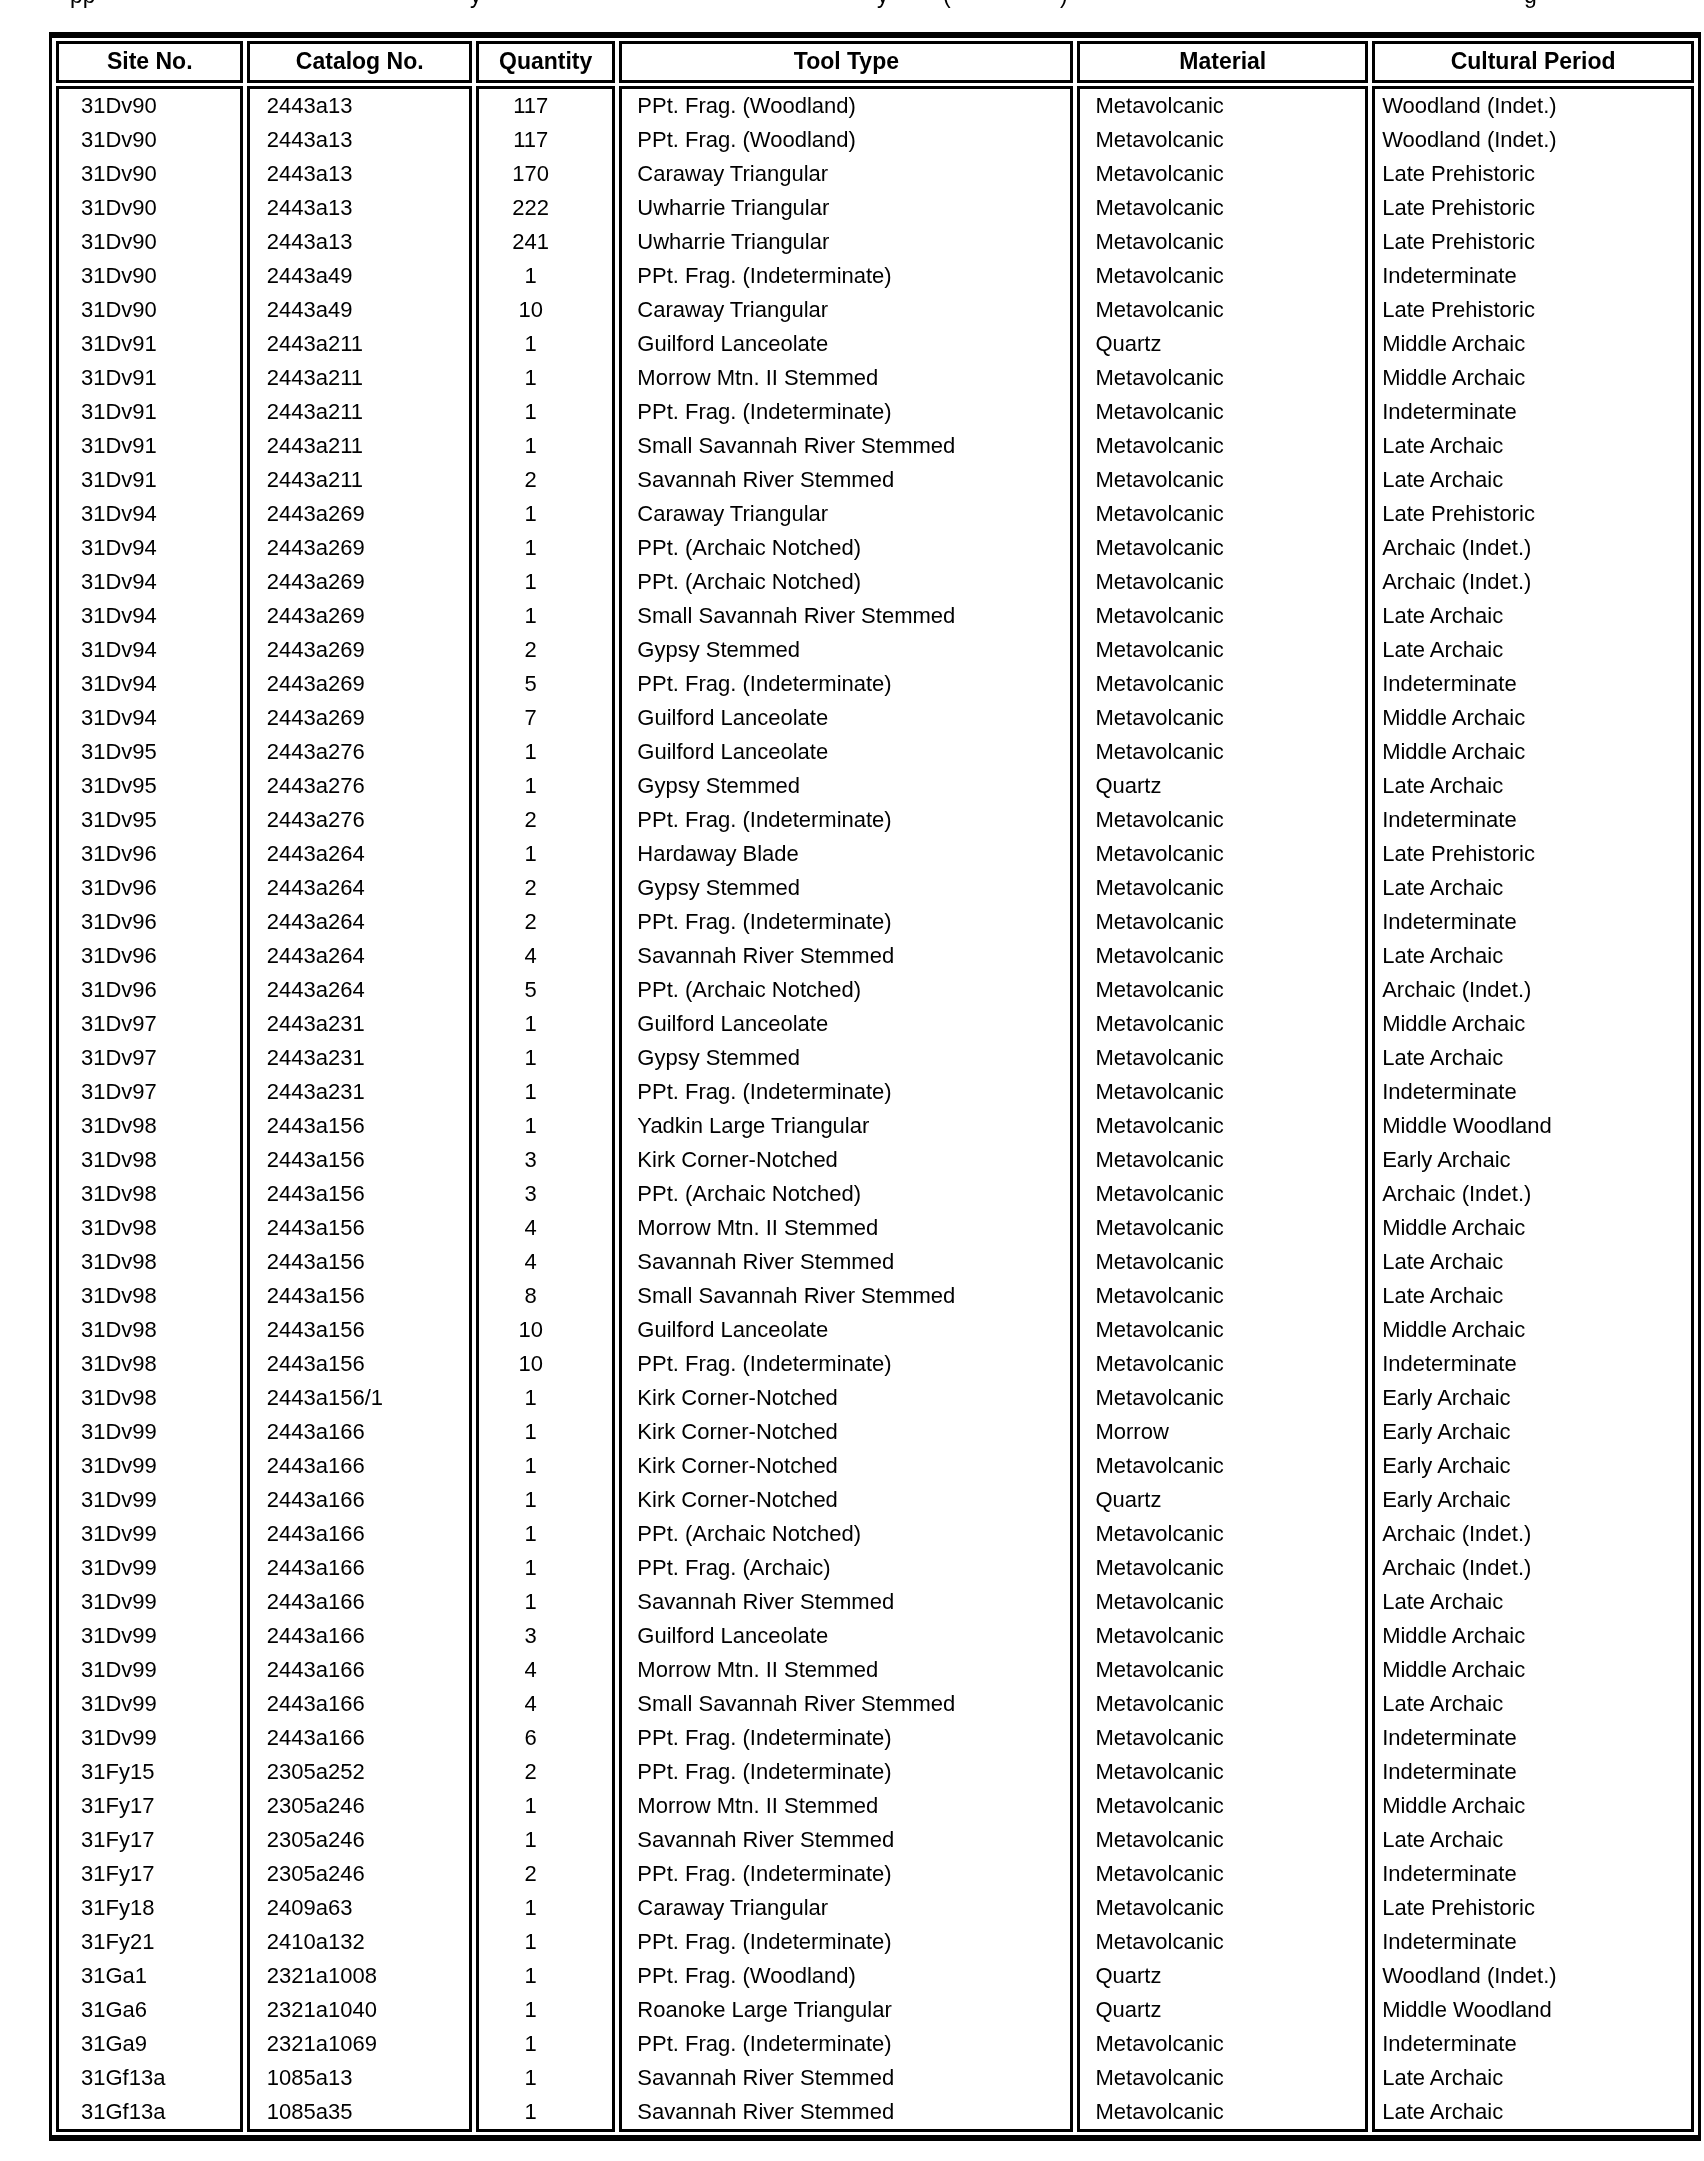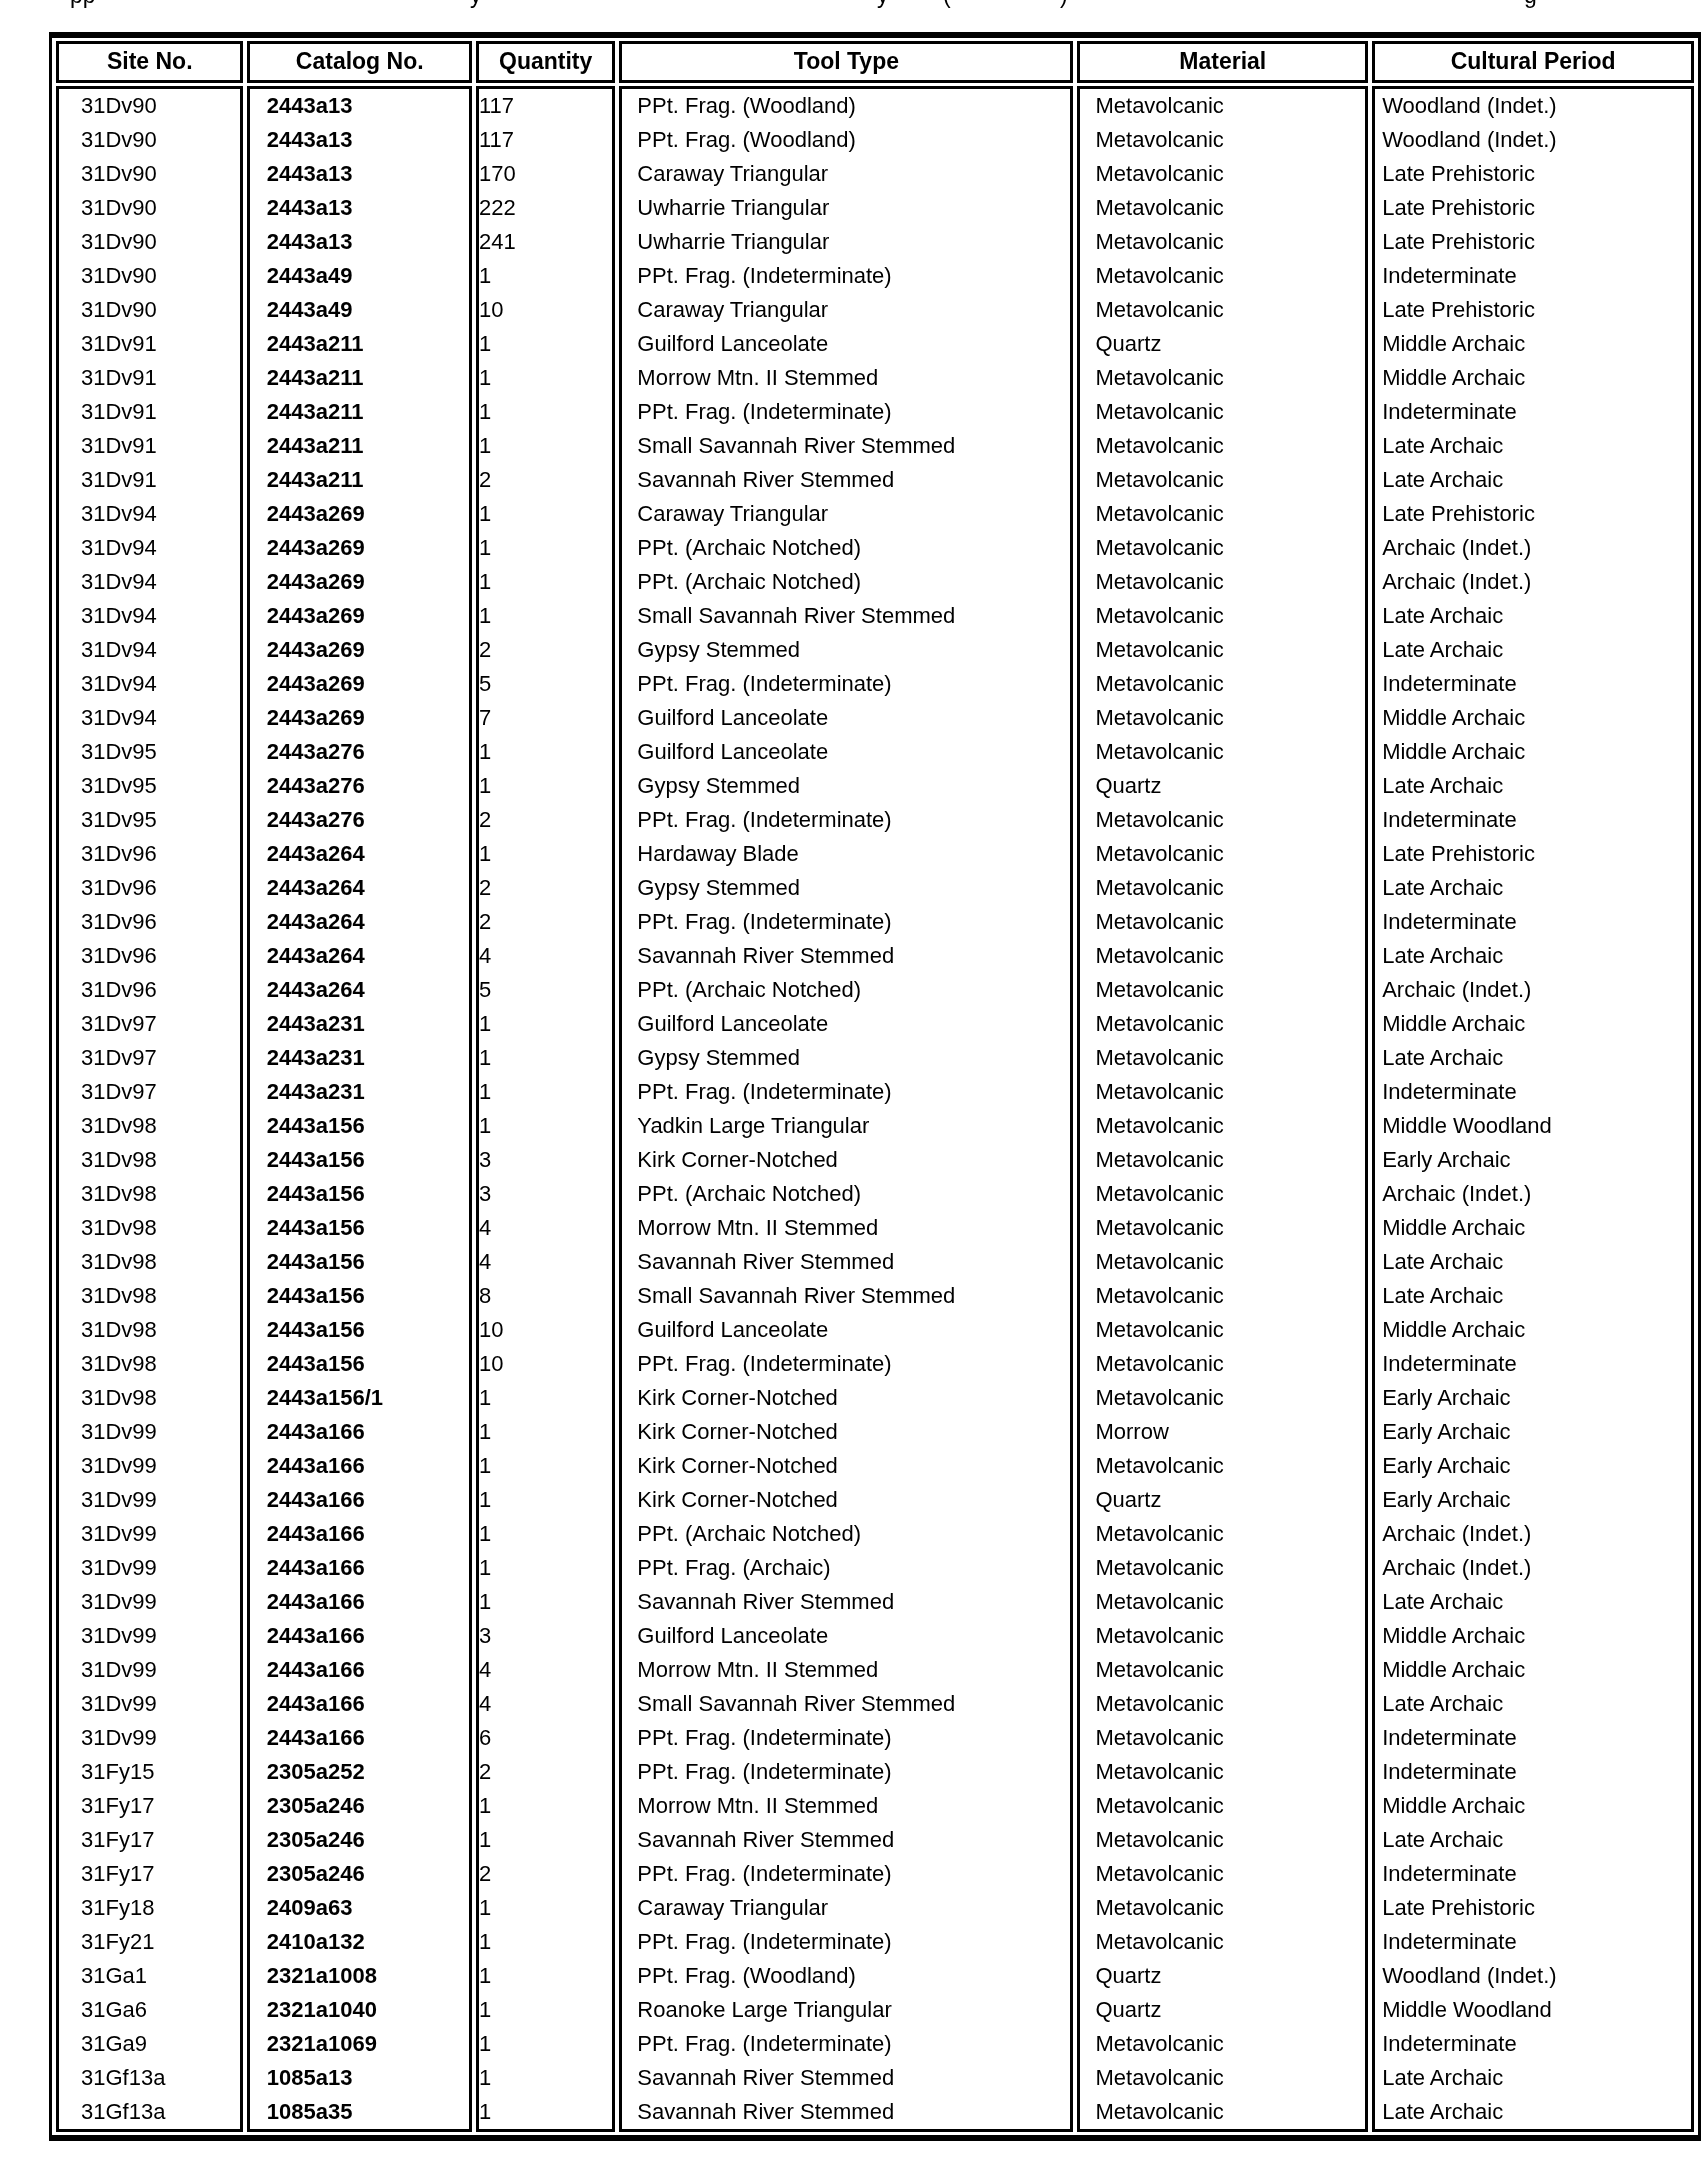--- a/index.html
+++ b/index.html
@@ -65,22 +65,22 @@
     overflow: hidden;
   }
   .line {
     height: 34px;
     line-height: 34px;
     font-size: 22px;
     white-space: nowrap;
     overflow: hidden;
   }
   .col-site    .line { padding-left: 22px; }
-  .col-catalog .line { padding-left: 16.3px; font-weight: bold; }
-  .col-quantity .line { text-align: left; padding-right: 30px; }
+  .col-catalog .line { padding-left: 16.3px; }
+  .col-quantity .line { text-align: center; padding-right: 30px; }
   .col-tool    .line { padding-left: 15px; }
   .col-material .line { padding-left: 15px; }
   .col-period  .line { padding-left: 7px; }
 </style>
 </head>
 <body>
 
 <div class="page">
 
   <div class="caption-strip">

